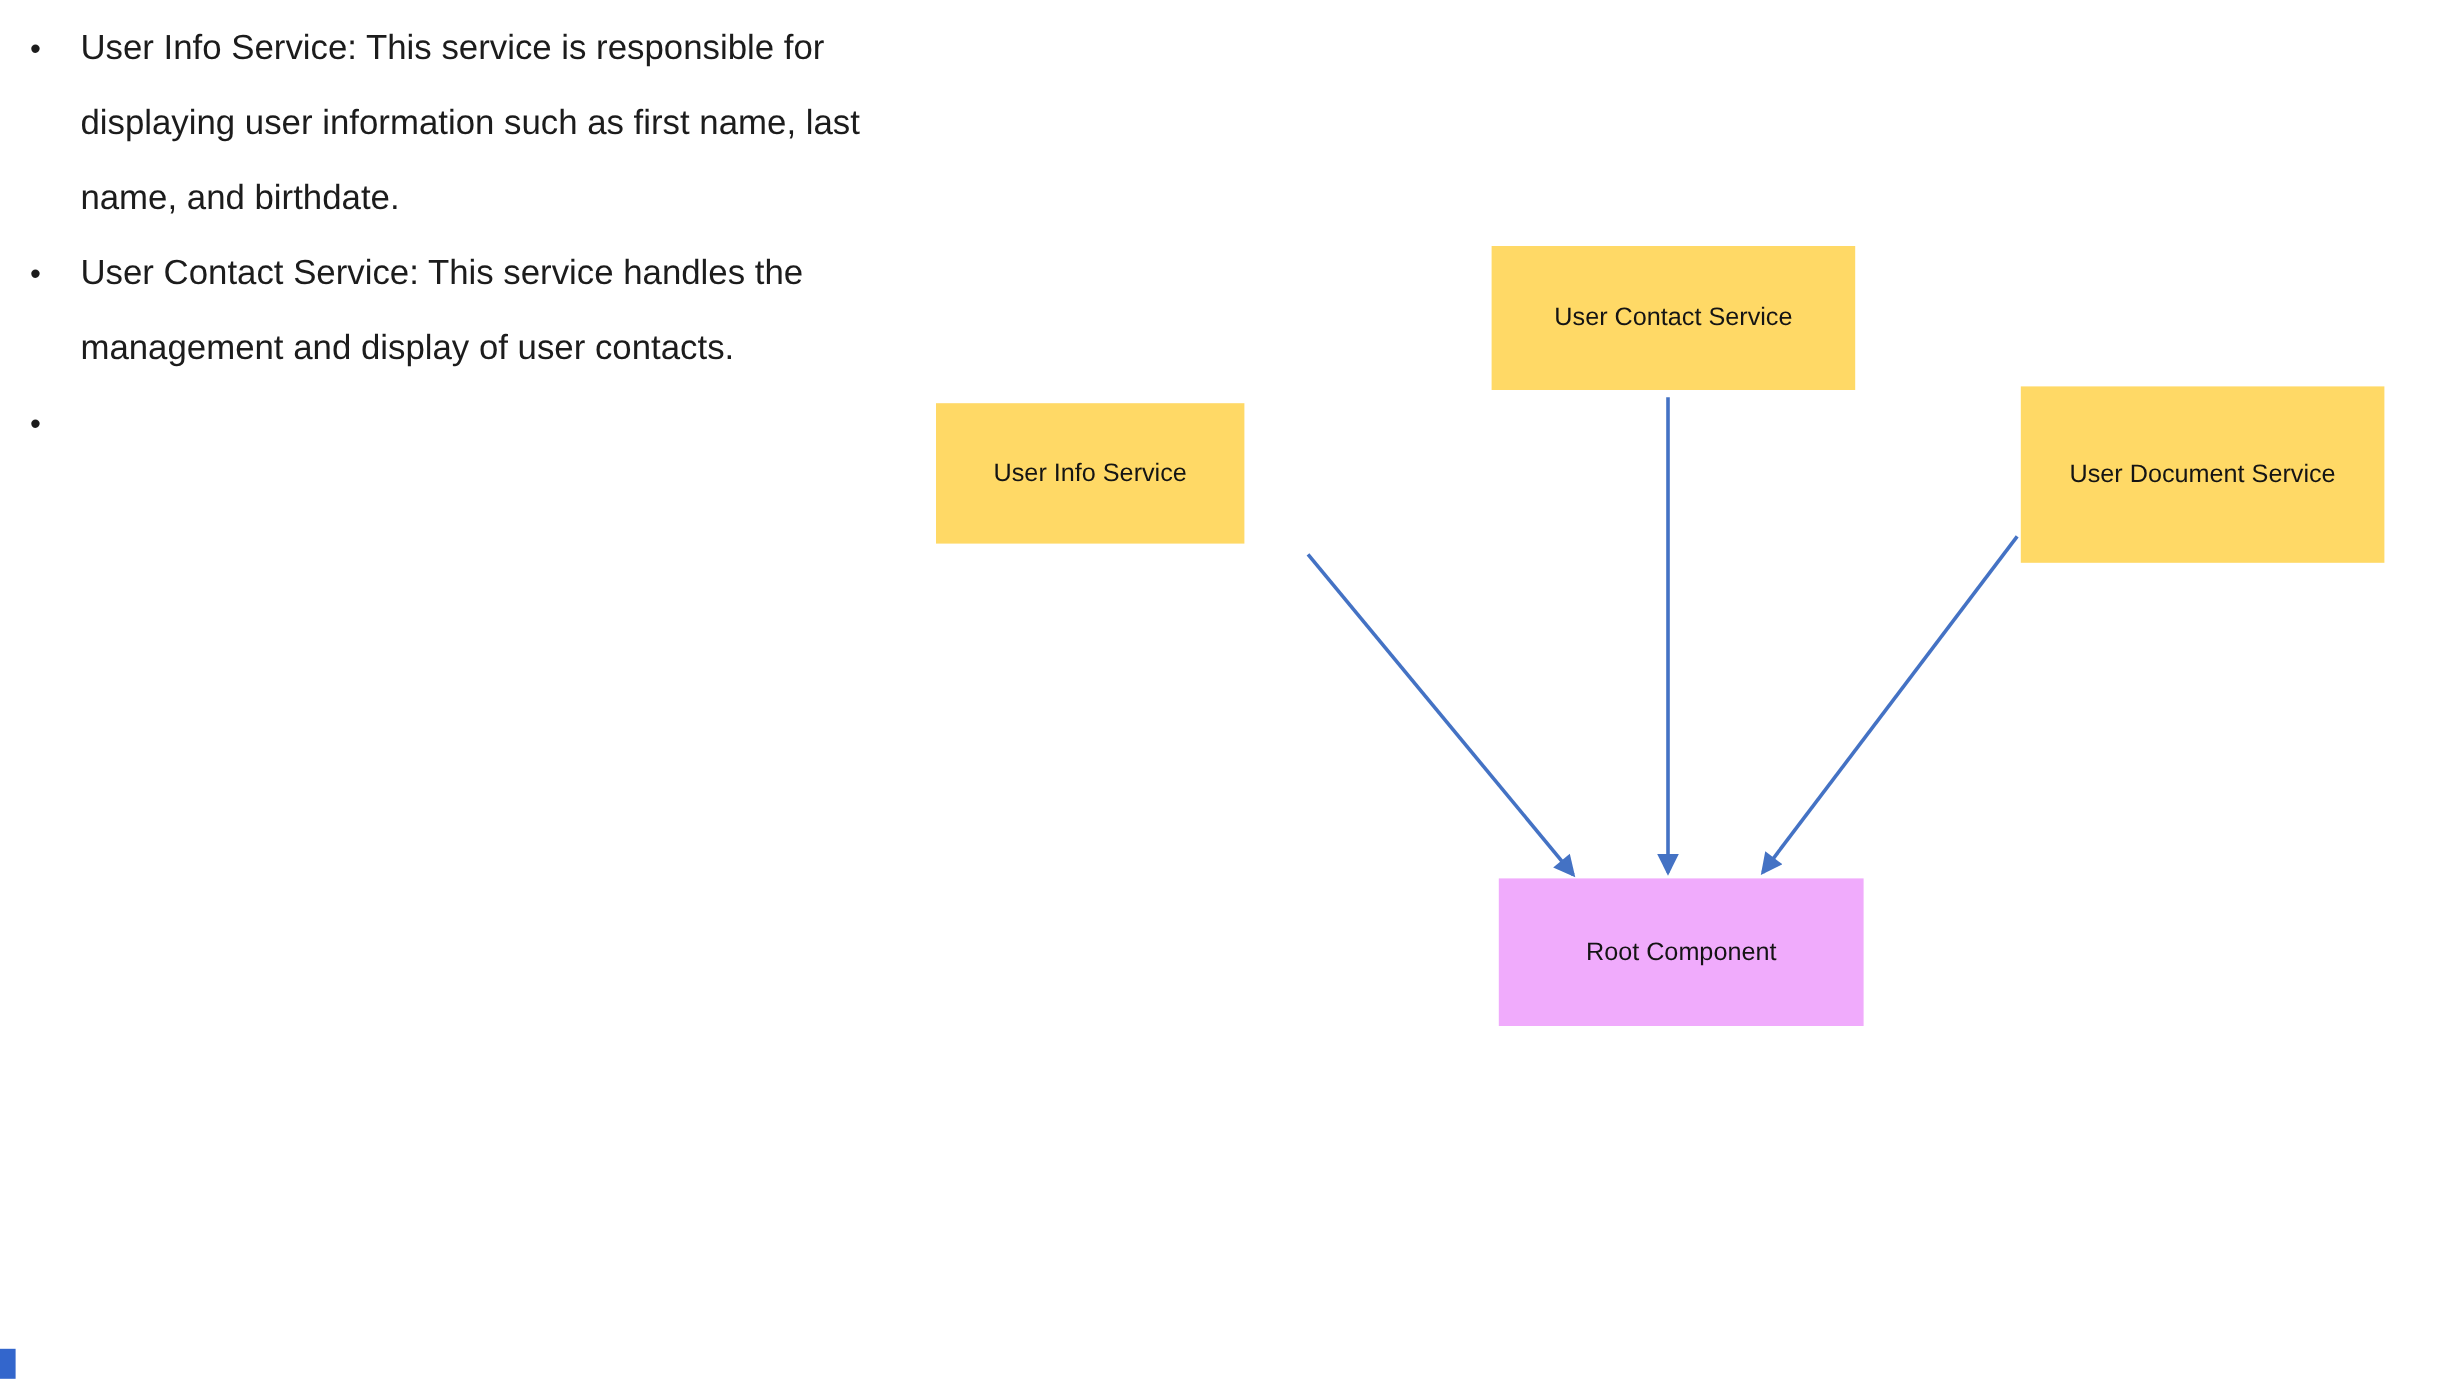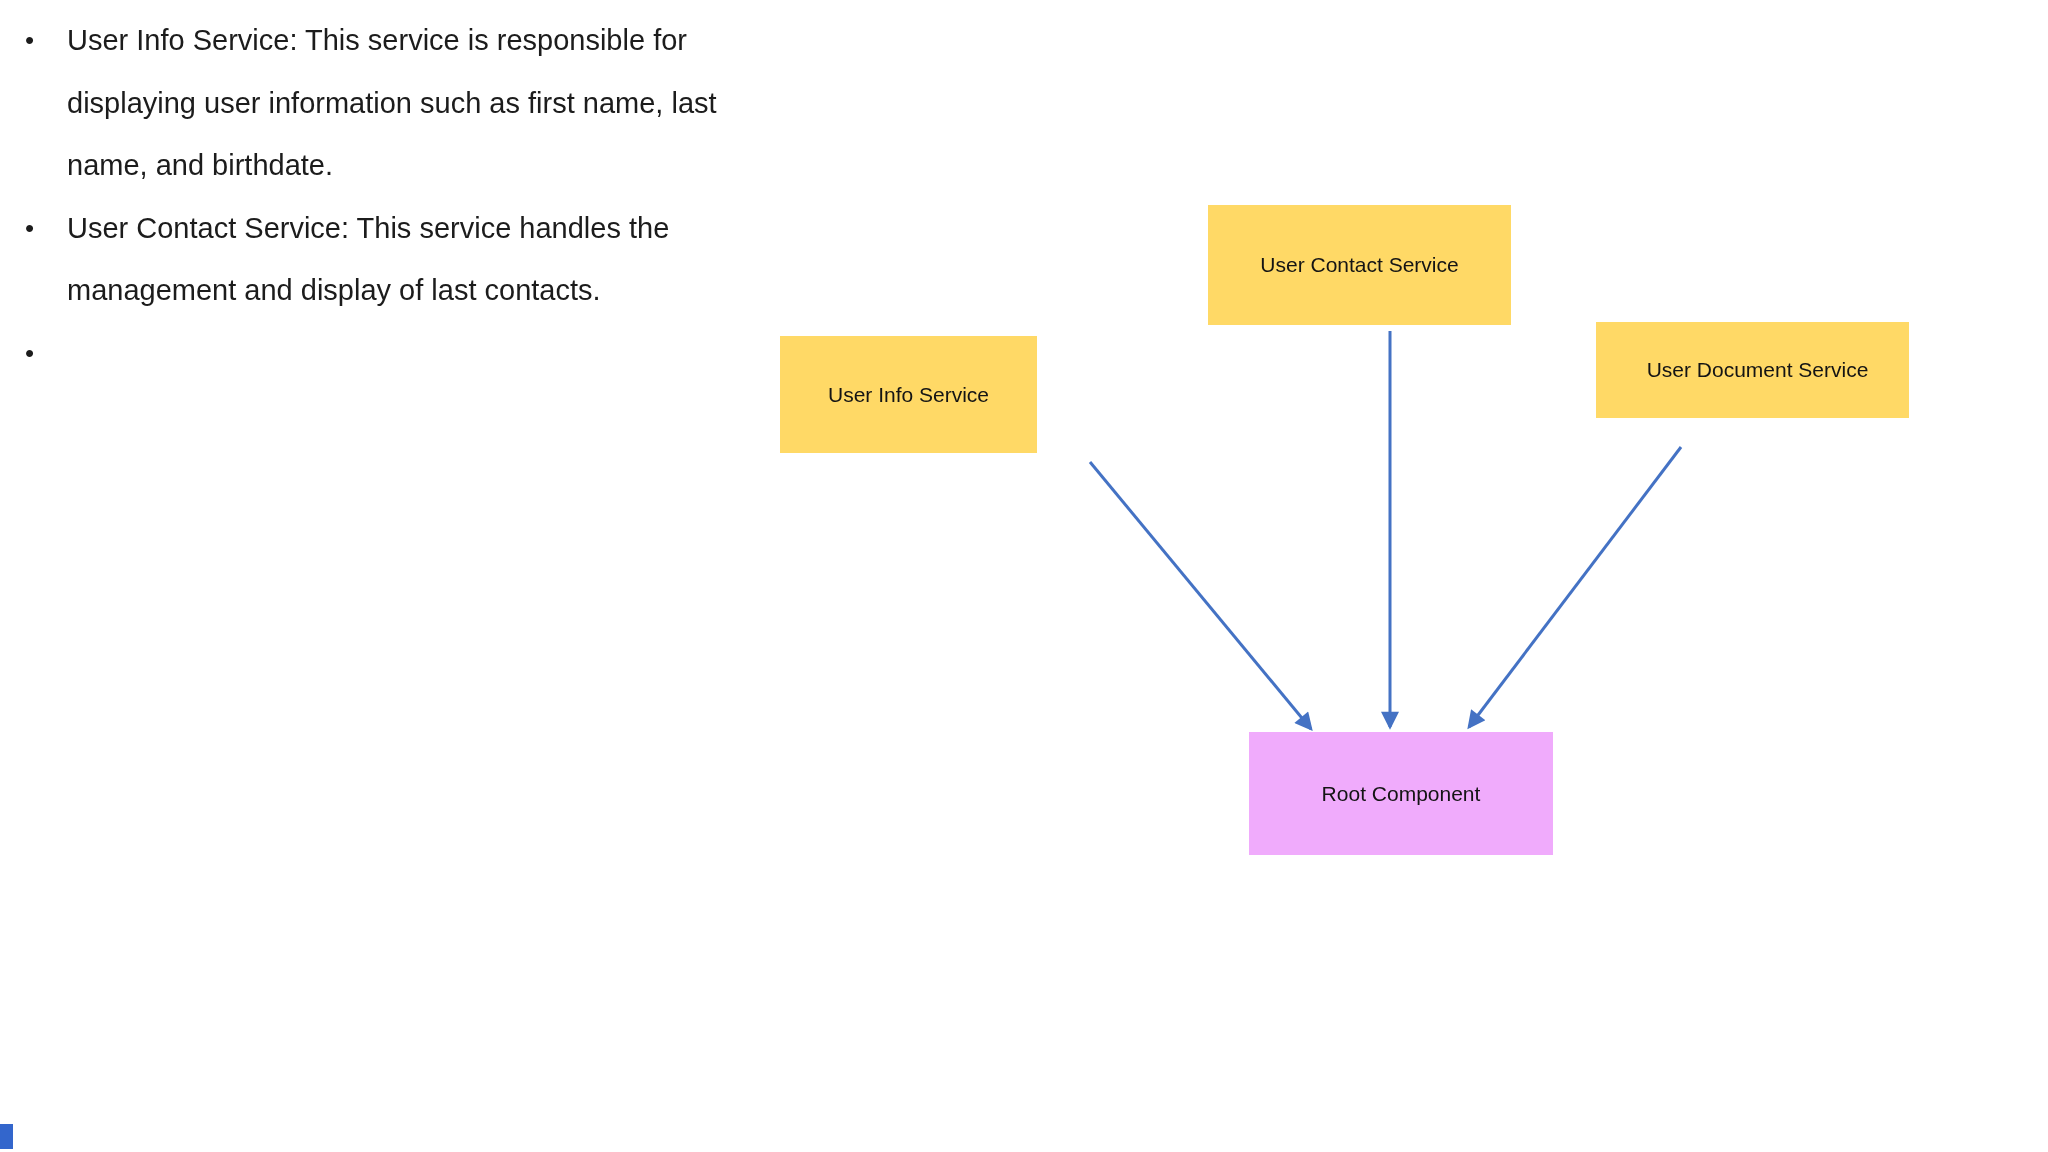--- a/index.html
+++ b/index.html
@@ -50,22 +50,22 @@
     align-items: center;
     justify-content: center;
     text-align: center;
     font-size: 21px;
     color: #141414;
   }
   .node-yellow { background: #FFD966; }
   .node-orange { background: #f0abfc; }
 
   .node-user-info     { left: 780px;  top: 336px; width: 257px; height: 117px; }
-  .node-user-contact  { left: 1208px; top: 205px; width: 303px; height: 120px; }
-  .node-user-document { left: 1596px; top: 322px; width: 303px; height: 96px; padding-left: 10px; }
+  .node-user-contact  { left: 1243px; top: 205px; width: 303px; height: 120px; }
+  .node-user-document { left: 1684px; top: 322px; width: 303px; height: 147px; }
   .node-root          { left: 1249px; top: 732px; width: 304px; height: 123px; }
 
   
   .edges {
     position: absolute;
     left: 0;
     top: 0;
     pointer-events: none;
   }
 
@@ -84,21 +84,21 @@
 
 <div class="slide">
 
   <ul class="bullets">
     <li>
       <span class="dot">•</span>
       <span>User Info Service: This service is responsible for displaying user information such as first name, last name, and birthdate.</span>
     </li>
     <li>
       <span class="dot">•</span>
-      <span>User Contact Service: This service handles the management and display of last contacts.</span>
+      <span>User Contact Service: This service handles the management and display of user contacts.</span>
     </li>
     <li>
       <span class="dot">•</span>
     </li>
   </ul>
 
   <svg class="edges" width="2048" height="1152" viewBox="0 0 2048 1152">
     <defs>
       <marker id="ah" viewBox="0 0 10 10" refX="8.5" refY="5" markerWidth="7" markerHeight="6" orient="auto">
         <path d="M 0 0 L 10 5 L 0 10 z" fill="#4472C4"></path>

